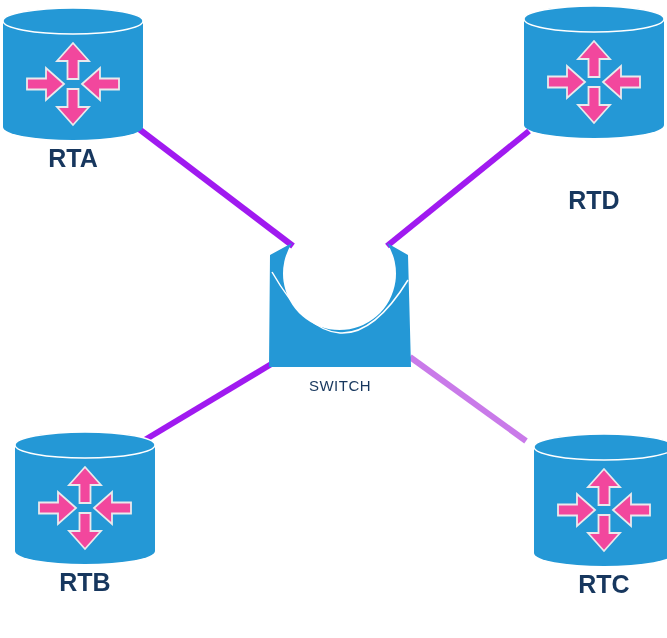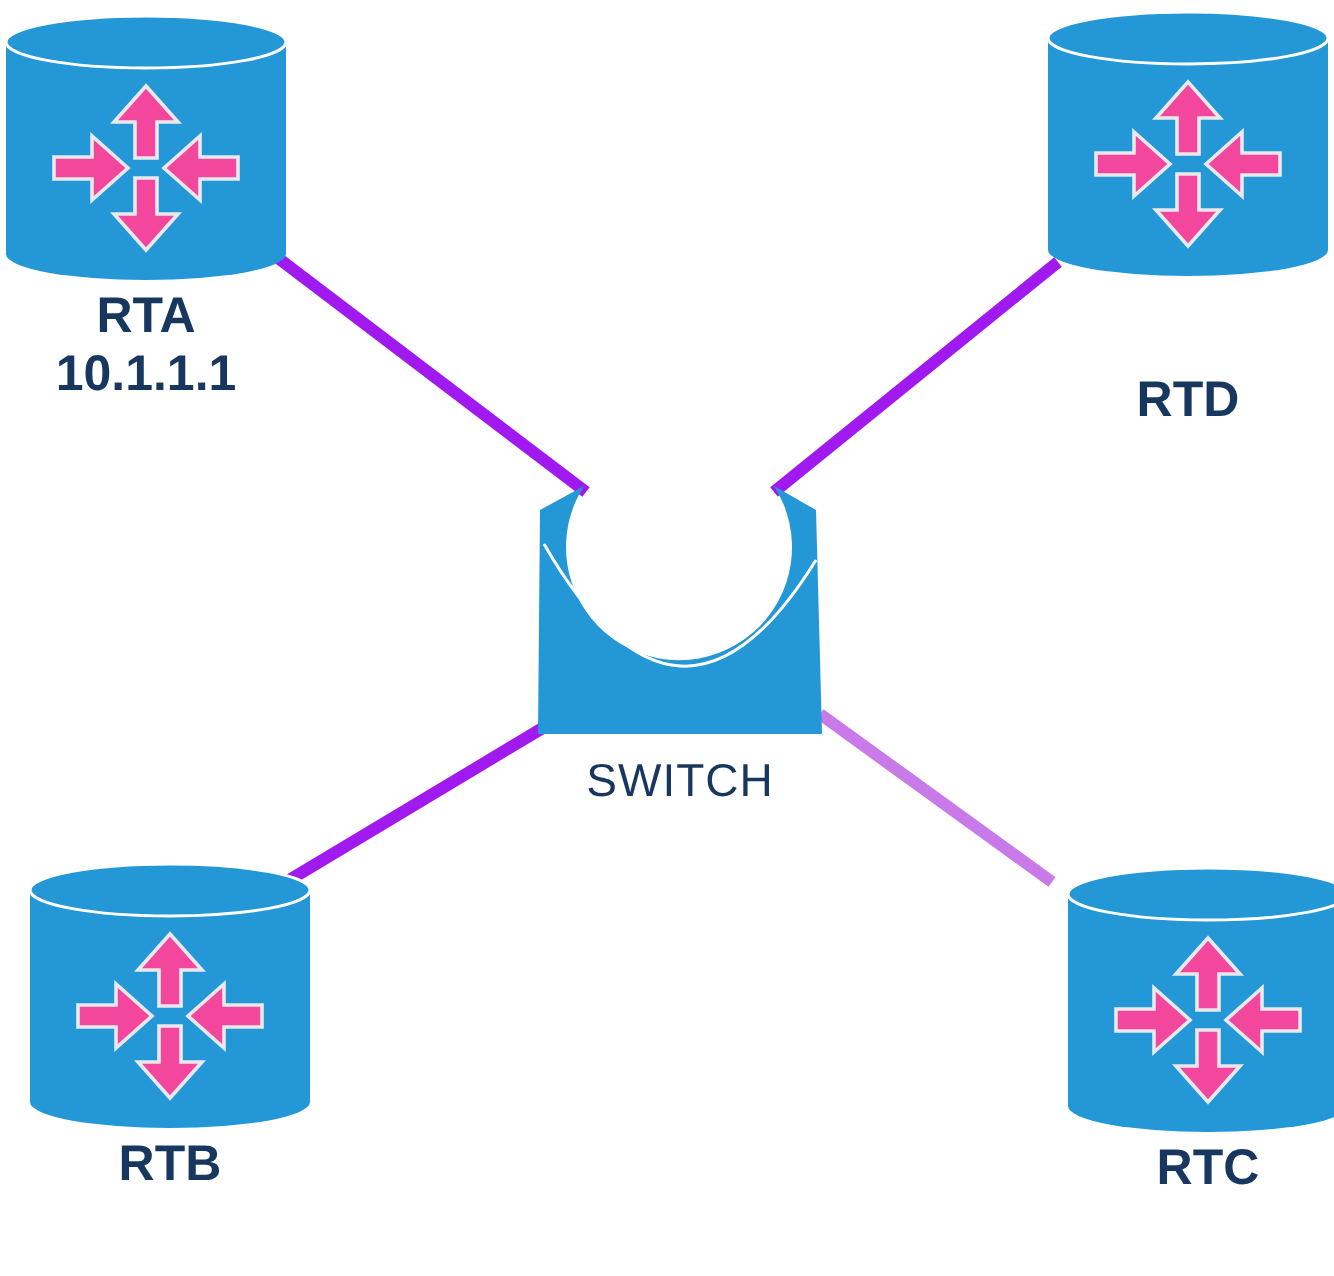--- a/index.html
+++ b/index.html
@@ -40,21 +40,21 @@
     font-size: 25px;
     line-height: 29px;
     white-space: nowrap;
   }
 
   .switch-label {
     margin-top: 7px;
     text-align: center;
     color: var(--label-color, #17375E);
     font-weight: 400;
-    font-size: 23px;
+    font-size: 15px;
     letter-spacing: 0.5px;
     white-space: nowrap;
   }
 
   .node-rta { left: 2px;   top: 7px;   width: 142px; }
   .node-rtd { left: 523px; top: 5px;   width: 142px; gap: 44px; }
   .node-rtb { left: 14px;   top: 431px; width: 142px; }
   .node-rtc { left: 533px; top: 433px; width: 142px; }
   .node-switch { left: 268px; top: 240px; width: 144px; }
 
@@ -88,21 +88,20 @@
     <line class="link-primary" x1="273" y1="363" x2="143" y2="441"></line>
     <line class="link-light" x1="410" y1="357" x2="526" y2="441"></line>
   </svg>
 
   <div class="node node-rta">
     <svg width="142" height="134">
       <use href="#router-sym"></use>
     </svg>
     <div class="router-label">
       <div>RTA</div>
-      <div>10.1.1.1</div>
     </div>
   </div>
 
   <div class="node node-rtd">
     <svg width="142" height="134">
       <use href="#router-sym"></use>
     </svg>
     <div class="router-label">
       <div>RTD</div>
     </div>

